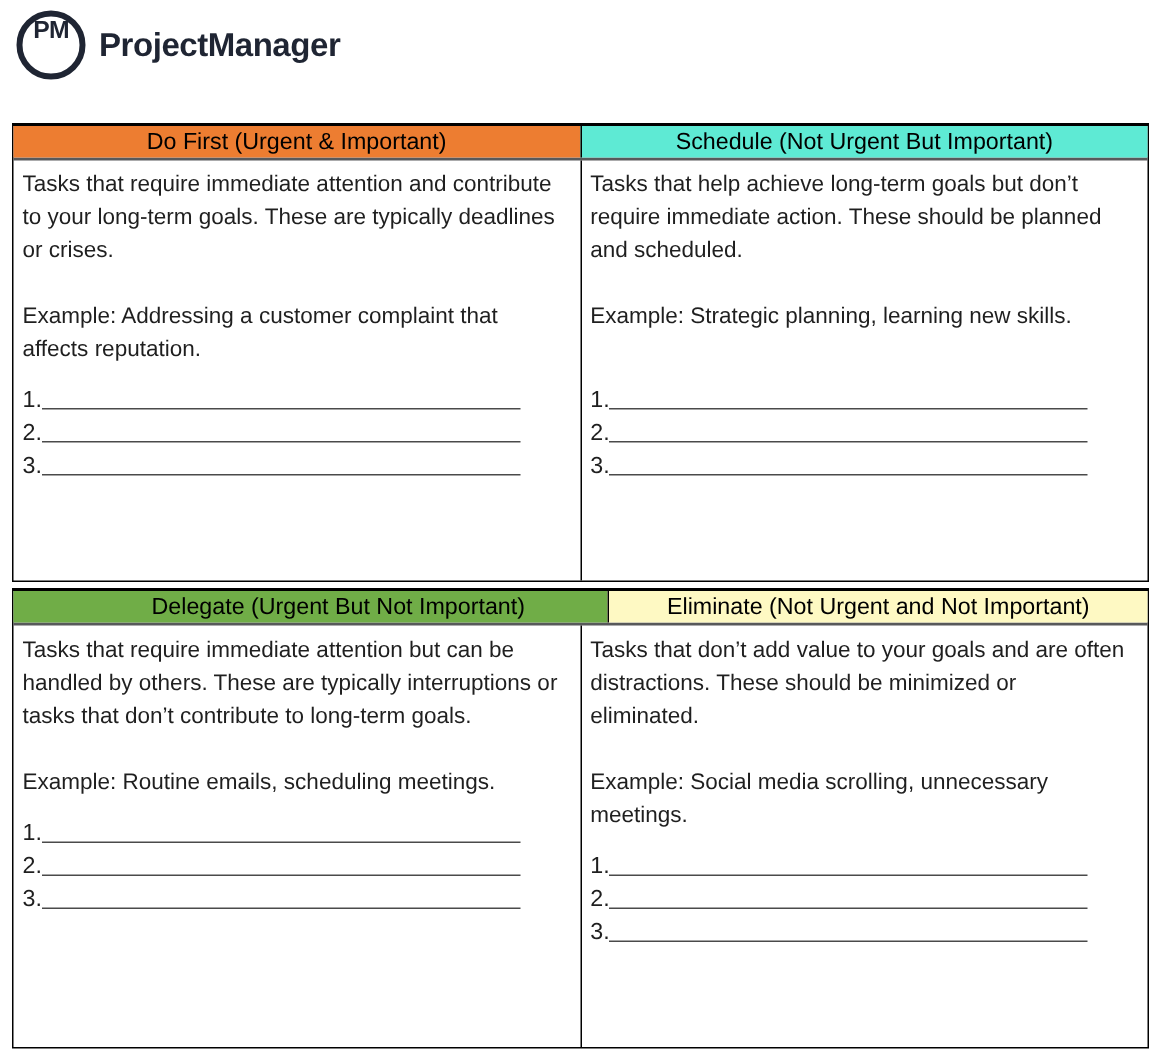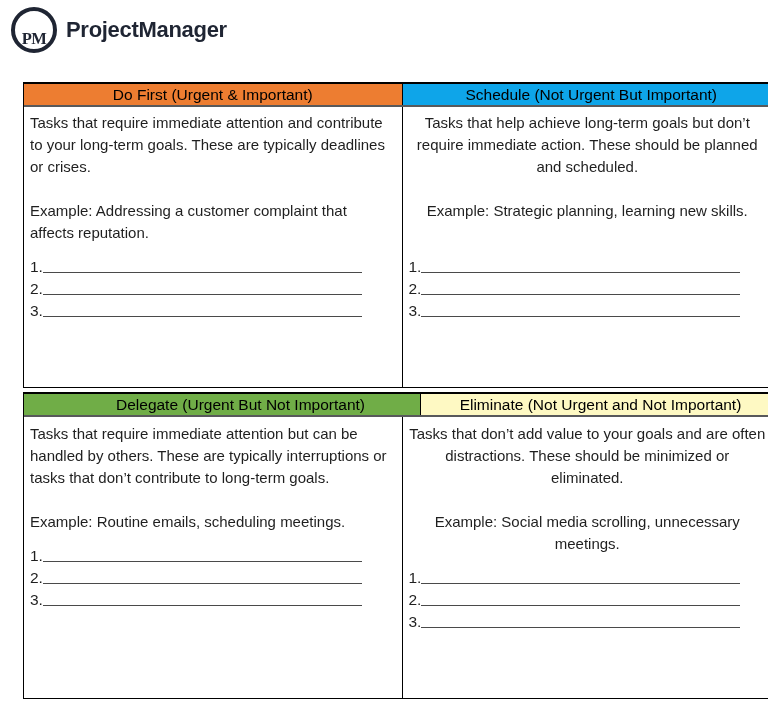--- a/index.html
+++ b/index.html
@@ -17,55 +17,54 @@
   
   .doc-header { position: relative; height: 82px; }
   .logo {
     position: absolute; left: 11px; top: 7px;
     display: flex; align-items: center; gap: 9px;
   }
   .logo-circle {
     width: 46px; height: 46px;
     border: 4.5px solid #1f2533;
     border-radius: 50%;
-    display: flex; align-items: flex-end; justify-content: center;
+    display: flex; align-items: flex-start; justify-content: center;
     font-weight: bold; font-size: 16.5px; letter-spacing: -0.5px;
     color: #1f2533;
-    font-family: Liberation Serif, serif;
   }
   .brand {
     font-size: 22px; font-weight: bold; color: #1f2533;
     letter-spacing: -0.3px;
   }
   .doc-title {
     position: absolute; left: 310px; top: 17px;
     margin: 0; font-size: 15.5px; font-weight: bold; color: #000;
   }
 
   
-  .matrix { position: absolute; left: 8px; top: 82px; width: 645px; margin-left: 15px; }
+  .matrix { position: absolute; left: 8px; top: 82px; width: 645px; }
   .mtable { width: 758px; border: 1.6px solid #000; border-top-width: 2px; background: #fff; }
   .mtable-gap { height: 4px; }
 
   .hrow { display: flex; height: 23px; border-bottom: 2px solid #58595b; }
   .hcell {
     flex: 1; display: flex; align-items: center; justify-content: center;
     font-size: 15.5px; color: #000;
   }
   .hcell + .hcell { border-left: 1.6px solid #000; }
 
   .brow { display: flex; }
   .bcell {
     flex: 1; height: 280px;
     padding: 5px 14px 0 6px;
     font-size: 15px; line-height: 22px;
     overflow: hidden;
   }
   .mtable.bottom .bcell { height: 281px; padding-top: 6px; }
-  .bcell + .bcell { border-left: 1.6px solid #000; text-align: center; }
+  .bcell + .bcell { border-left: 1.6px solid #000; }
 
   .desc { margin: 0 0 22px 0; }
   .example { margin: 0; }
 
   .fills { margin-top: 10px; padding-right: 26px; }
   .fills.extra-gap { margin-top: 32px; }
   .fill-line { display: flex; align-items: flex-end; height: 22px; }
   .fill-num { font-size: 15.5px; line-height: 19px; white-space: nowrap; }
   .fill-rule { flex: 1; border-bottom: 1.7px solid #4a4a4a; margin-bottom: 3px; }
 </style>
@@ -79,21 +78,21 @@
     </div>
     <span class="brand">ProjectManager</span>
   </div>
 </div>
 
 <div class="matrix">
 
   <section class="mtable top">
     <div class="hrow">
       <div class="hcell" style="background: rgb(237, 125, 49);">Do First (Urgent &amp; Important)</div>
-      <div class="hcell" style="background: #0ea5e9;">Schedule (Not Urgent But Important)</div>
+      <div class="hcell" style="background: #5eead4;">Schedule (Not Urgent But Important)</div>
     </div>
     <div class="brow">
 
       <div class="bcell">
         <p class="desc">Tasks that require immediate attention and contribute to your long-term goals. These are typically deadlines or crises.</p>
         <p class="example">Example: Addressing a customer complaint that affects reputation.</p>
         <div class="fills">
           <div class="fill-line">
             <span class="fill-num">1.</span>
             <span class="fill-rule"></span>

